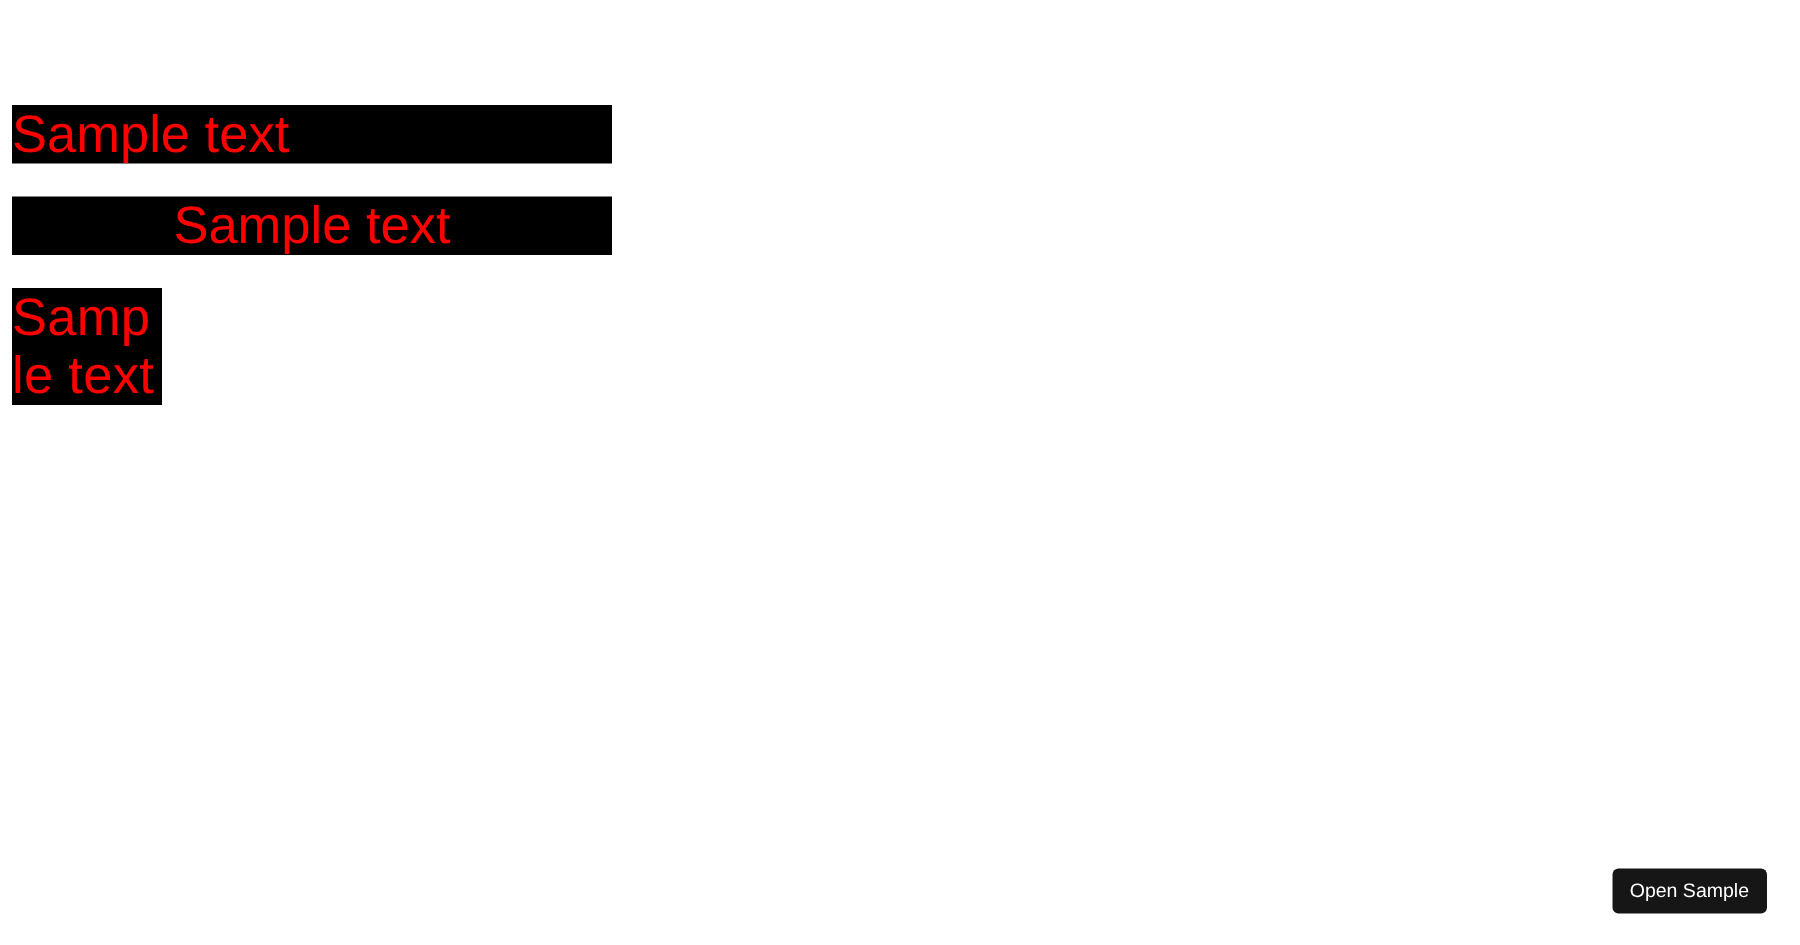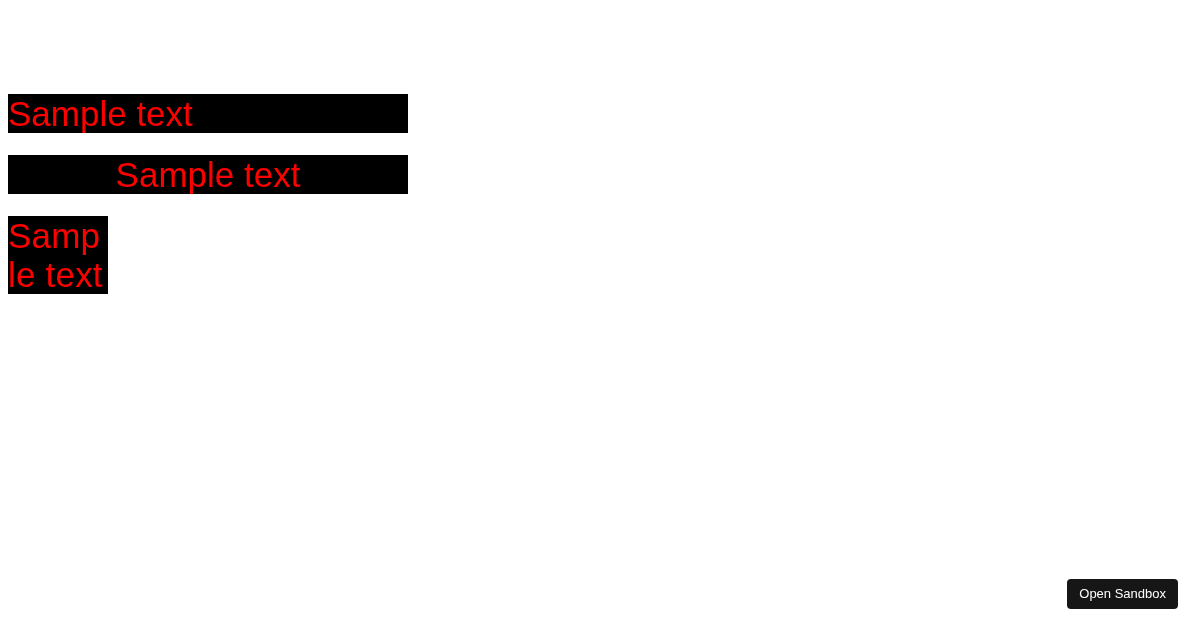--- a/index.html
+++ b/index.html
@@ -2,21 +2,21 @@
 <html style="--page-background: #ffffff; --box-background: #000000; --sample-text: #ff0000; --button-background: #161616; --button-text: #ffffff;"><head>
 <meta charset="utf-8">
 <style>
   :root {
     --page-background: #ffffff;
     --box-background: #000000;
     --sample-text: #ff0000;
     --button-background: #161616;
     --button-text: #ffffff;
   }
-  * { box-sizing: border-box; margin-top: 24px; }
+  * { box-sizing: border-box; }
   html, body { margin: 0; padding: 0; }
   body {
     width: 1200px;
     height: 630px;
     position: relative;
     overflow: hidden;
     background: var(--page-background, #ffffff);
     font-family: "Liberation Sans", sans-serif;
   }
   .stage {
@@ -62,13 +62,13 @@
 </style>
 </head>
 <body>
 
 <div class="stage">
   <p class="sample-box">Sample text</p>
   <p class="sample-box align-center">Sample text</p>
   <p class="sample-box narrow">Sample text</p>
 </div>
 
-<button class="open-sandbox">Open Sandbox</button>
+<button class="open-sandbox">Open Sample</button>
 
 </body></html>

